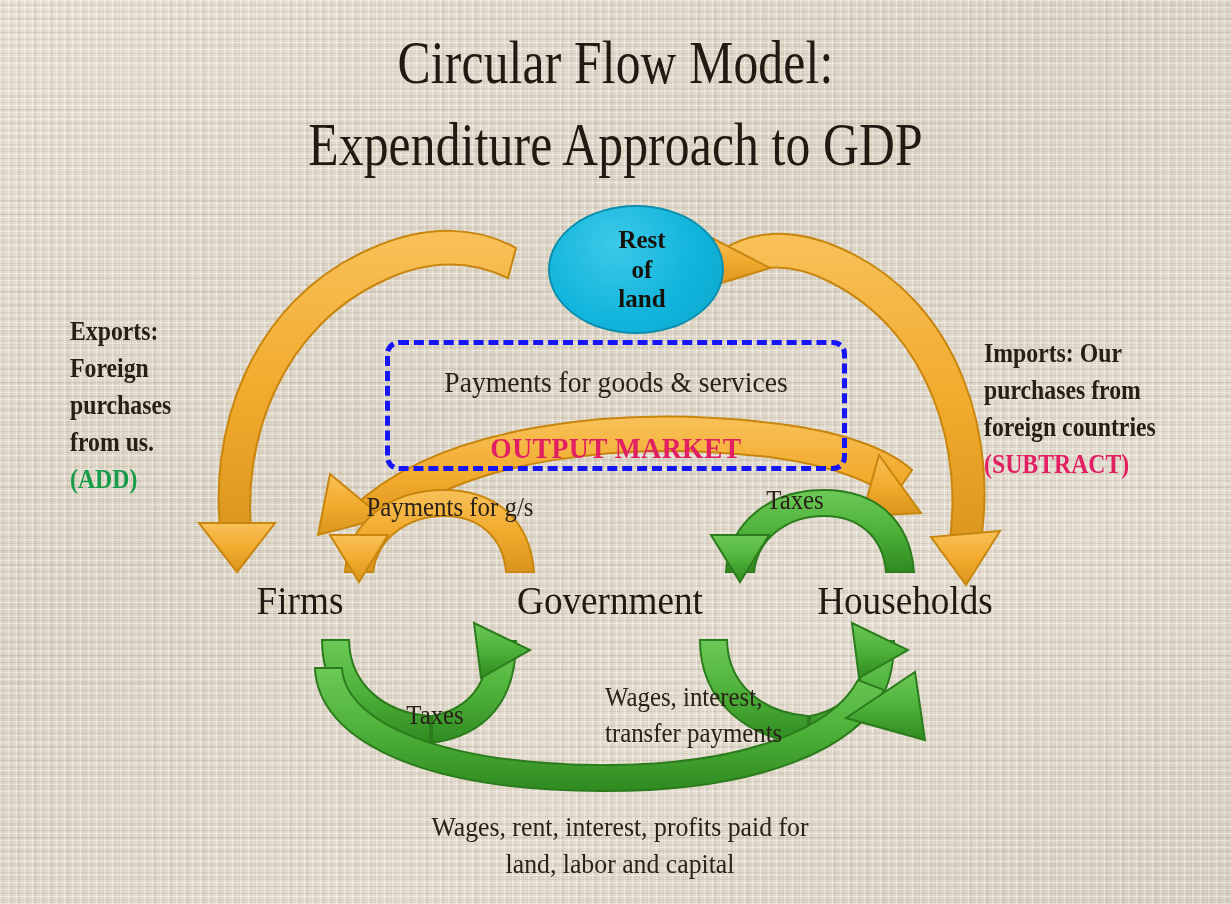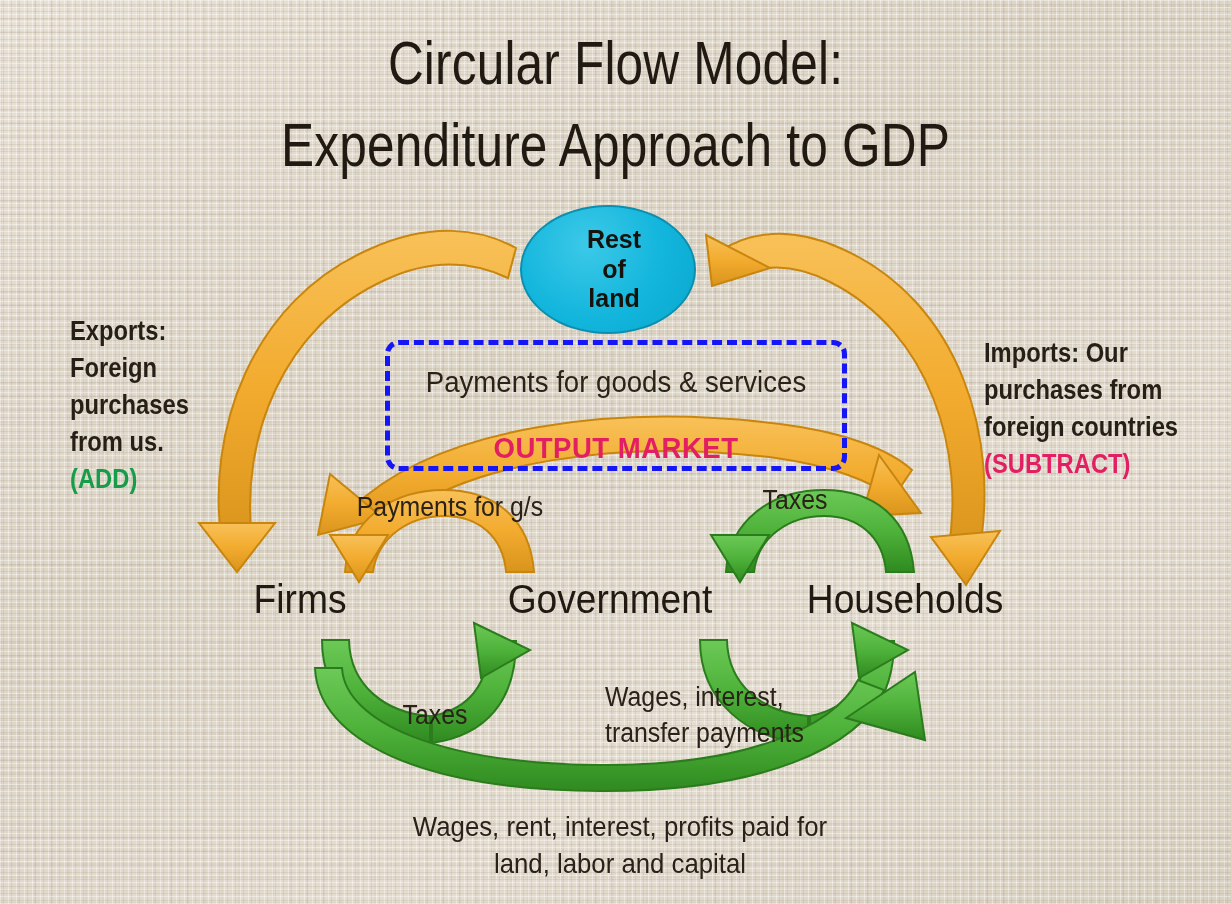--- a/index.html
+++ b/index.html
@@ -13,21 +13,21 @@
     width: 1231px;
     height: 904px;
     overflow: hidden;
     background-color: #e3dccf;
     background-image:
       repeating-linear-gradient(0deg, rgba(255,255,255,0.38) 0px, rgba(255,255,255,0.38) 1px, rgba(160,146,124,0.00) 1px, rgba(160,146,124,0.00) 3px, rgba(150,136,114,0.16) 3px, rgba(150,136,114,0.16) 4px, rgba(0,0,0,0) 4px, rgba(0,0,0,0) 7px),
       repeating-linear-gradient(90deg, rgba(255,255,255,0.40) 0px, rgba(255,255,255,0.40) 1px, rgba(160,146,124,0.00) 1px, rgba(160,146,124,0.00) 3px, rgba(150,136,114,0.17) 3px, rgba(150,136,114,0.17) 4px, rgba(0,0,0,0) 4px, rgba(0,0,0,0) 8px),
       repeating-linear-gradient(0deg, rgba(120,106,88,0.07) 0px, rgba(120,106,88,0.07) 2px, rgba(0,0,0,0) 2px, rgba(0,0,0,0) 13px),
       repeating-linear-gradient(90deg, rgba(120,106,88,0.06) 0px, rgba(120,106,88,0.06) 2px, rgba(0,0,0,0) 2px, rgba(0,0,0,0) 17px),
       linear-gradient(150deg, #e8e1d5 0%, #ddd5c6 40%, #e4ddd0 70%, #d9d1c1 100%);
-    font-family: Liberation Sans, sans-serif;
+    font-family: Liberation Serif, serif;
   }
   #svgLayer {
     position: absolute;
     left: 0; top: 0;
     width: 1231px;
     height: 904px;
   }
   .txt { position: absolute; color: #2a2118; }
 
   #title {
@@ -50,21 +50,21 @@
     color: #261f16;
     transform: scaleX(0.88);
   }
   #exports-label { left: 70px; top: 313px; width: 230px; transform-origin: left top; }
   #imports-label { left: 984px; top: 335px; width: 240px; transform-origin: left top; }
   .add-tag { color: #179c4a; }
   .sub-tag { color: #e21f62; }
 
   #rest-of-world {
     position: absolute;
-    left: 520px; top: 205px;
+    left: 548px; top: 205px;
     width: 160px; height: 125px;
     border-radius: 50%;
     background: radial-gradient(circle at 38% 30%, #3cc9e8 0%, #12b5dc 55%, #0aa7cd 100%);
     border: 2px solid #0c8fae;
     display: flex;
     flex-direction: column;
     align-items: center;
     justify-content: center;
     color: #16120c;
     font-weight: bold;

